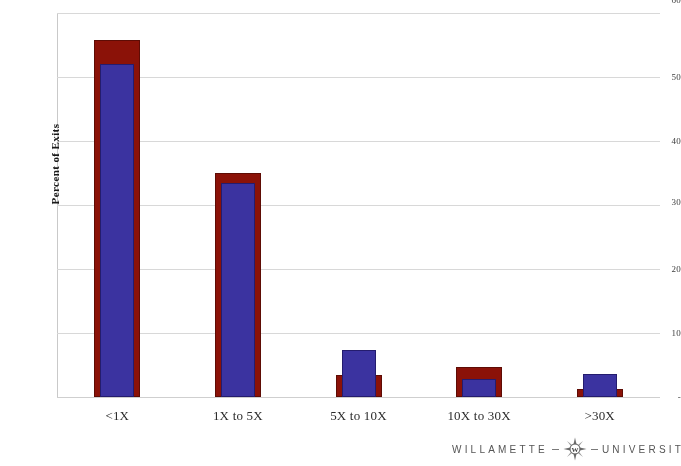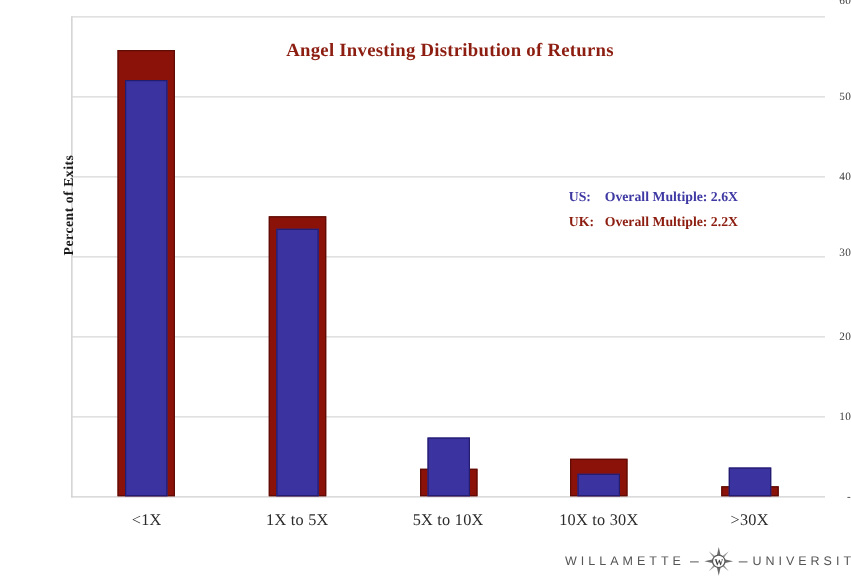--- a/index.html
+++ b/index.html
@@ -200,34 +200,23 @@
       <div class="bar-group" style="left: 0px; width: 603px;">
         <div class="bar bar-uk" style="left: 399.1px; width: 46px; height: 30.08px;"></div>
         <div class="bar bar-us" style="left: 405.1px; width: 34px; height: 17.92px;"></div>
       </div>
       <div class="bar-group" style="left: 0px; width: 603px;">
         <div class="bar bar-uk" style="left: 519.7px; width: 46px; height: 7.68px;"></div>
         <div class="bar bar-us" style="left: 525.7px; width: 34px; height: 23.04px;"></div>
       </div>
     </div>
 
-  <div id="chart-title">Angel Investing Distribution of Returns</div>
 
   <div id="y-axis-title">Percent of Exits</div>
 
-  <div id="legend">
-    <div class="legend-row legend-us">
-      <span class="legend-key">US:</span>
-      <span>Overall Multiple: 2.6X</span>
-    </div>
-    <div class="legend-row legend-uk">
-      <span class="legend-key">UK:</span>
-      <span>Overall Multiple: 2.2X</span>
-    </div>
-  </div>
 
   <div id="logo">
     <span class="logo-word">WILLAMETTE</span>
     <span class="logo-dash"></span>
     <svg id="logo-emblem" width="24" height="24" viewBox="0 0 48 48">
       <polygon points="24,1 28,19 24,24 20,19" fill="#6b6b6b"></polygon>
       <polygon points="24,47 28,29 24,24 20,29" fill="#6b6b6b"></polygon>
       <polygon points="1,24 19,20 24,24 19,28" fill="#6b6b6b"></polygon>
       <polygon points="47,24 29,20 24,24 29,28" fill="#6b6b6b"></polygon>
       <polygon points="8,8 21,18 24,24 18,21" fill="#9a9a9a"></polygon>

